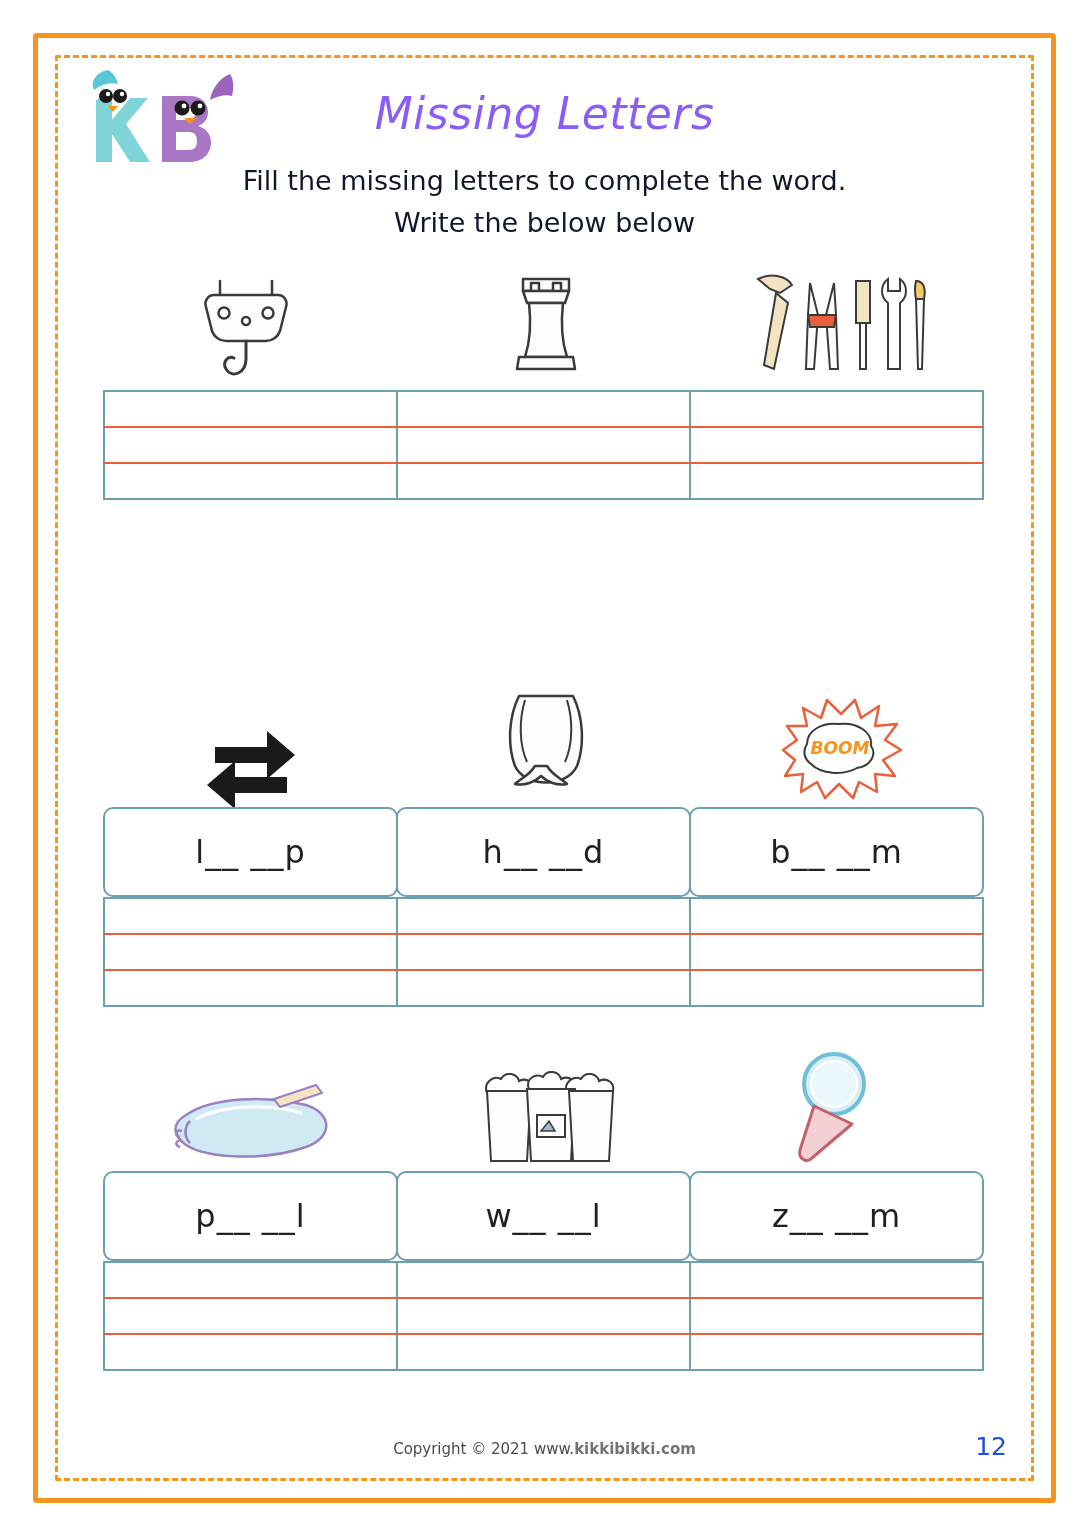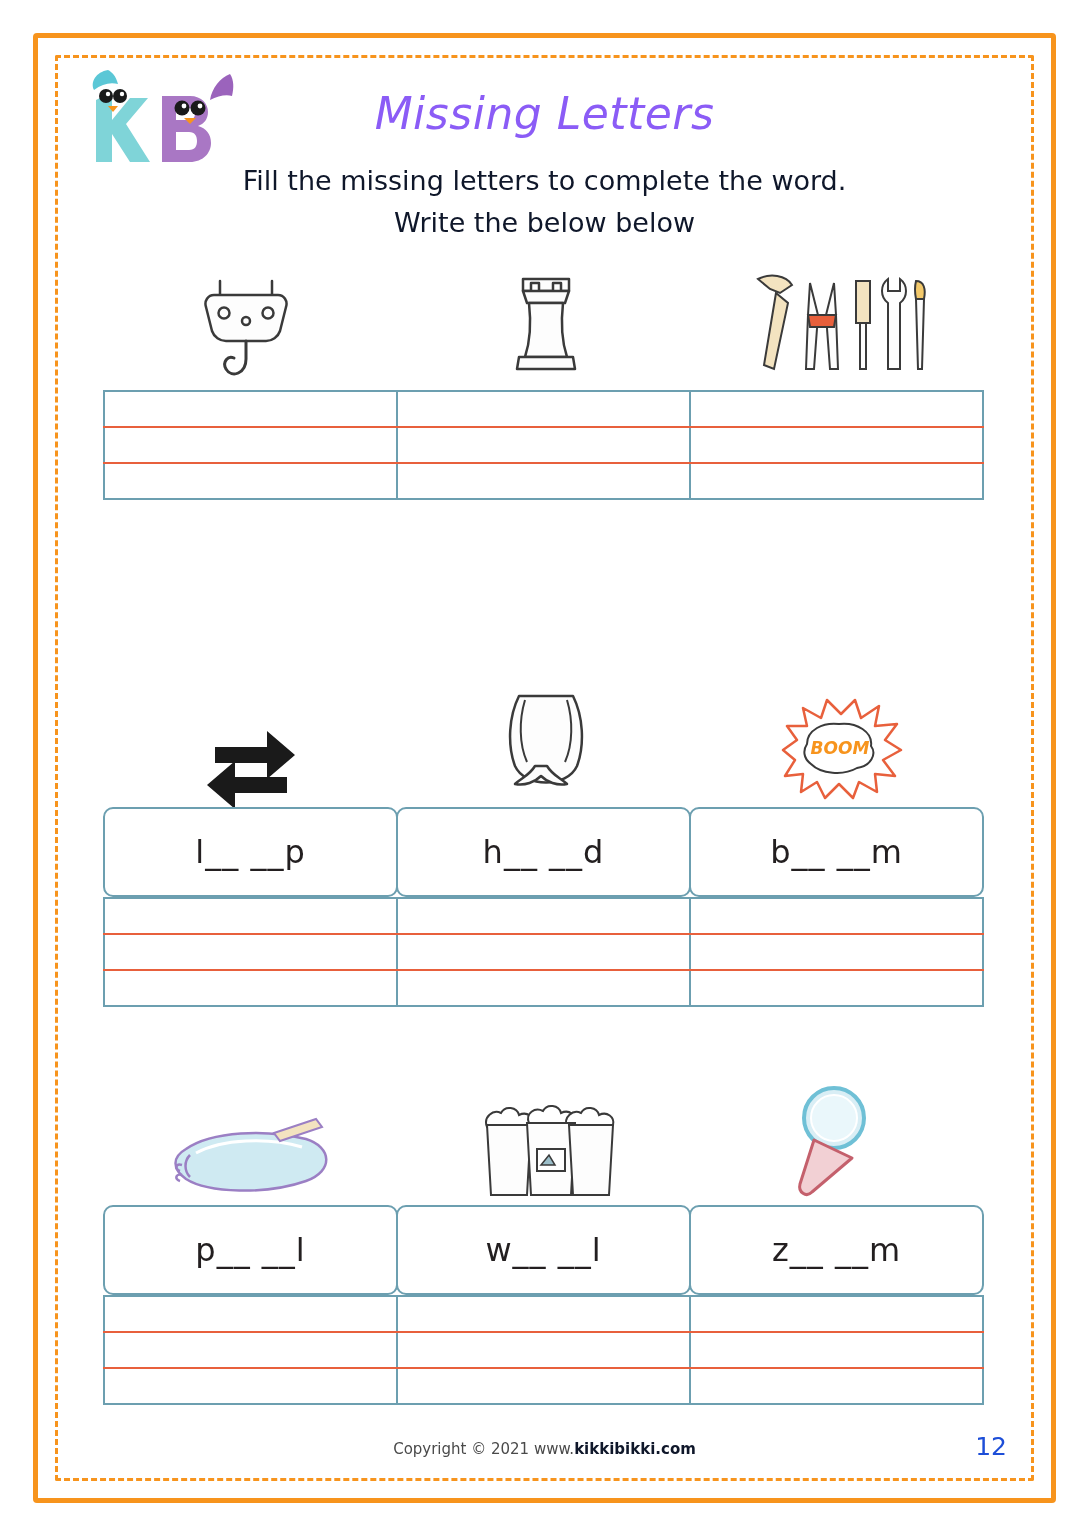--- a/index.html
+++ b/index.html
@@ -163,21 +163,21 @@
   
   .footer {
     position: absolute;
     left: 0;
     top: 1440px;
     width: 1089px;
     text-align: center;
     font-size: 15px;
     color: #4A4A4A;
   }
-  .footer b { color: #0f172a; }
+  .footer b { color: #737373; }
   .page-number {
     position: absolute;
     right: 82px;
     top: 1432px;
     font-size: 25px;
     color: #1d4ed8;
   }
 
   svg { display: block; }
 </style>
@@ -344,21 +344,21 @@
         <div class="side-l"></div>
         <div class="side-r"></div>
         <div class="l-top"></div>
         <div class="l-mid1"></div>
         <div class="l-mid2"></div>
         <div class="l-bot"></div>
       </div>
     </div>
   </div>
 
-  <div class="row" style="top:1075px;">
+  <div class="row" style="top:1041px;">
     <div class="icons">
 
       <div class="icon-cell c0">
         <svg width="190" height="100" viewBox="0 0 190 100">
           <path d="M30 44 C56 26 110 24 150 34 C176 42 178 66 150 76 C110 90 52 88 30 74 C16 64 16 52 30 44 Z" fill="#CFEAF2" stroke="#9B7FC4" stroke-width="2.5"></path>
           <path d="M40 48 C66 34 112 32 146 42" fill="none" stroke="#ffffff" stroke-width="3"></path>
           <path d="M118 28 L160 14 L166 22 L124 36 Z" fill="#F3E3C0" stroke="#9B7FC4" stroke-width="2"></path>
           <path d="M26 60 C20 58 18 64 24 66 M26 70 C20 68 18 74 24 76" fill="none" stroke="#9B7FC4" stroke-width="2.5"></path>
           <path d="M34 50 C28 56 28 66 34 72" fill="none" stroke="#9B7FC4" stroke-width="2.5"></path>
         </svg>

